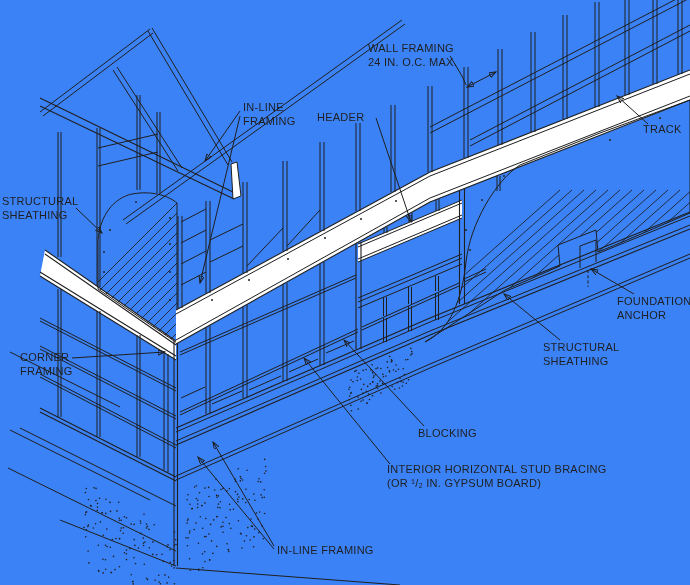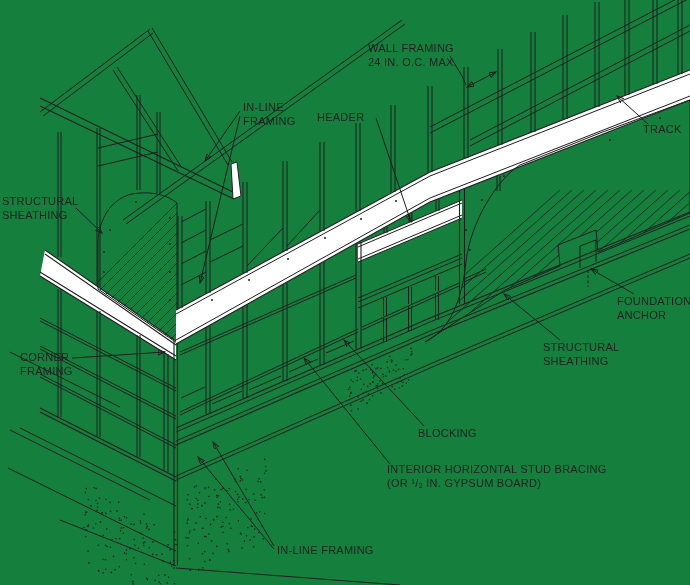--- a/index.html
+++ b/index.html
@@ -1,16 +1,16 @@
 <!DOCTYPE html>
 <html><head>
 <meta charset="utf-8">
 <style>
   html,body{margin:0;padding:0;background:#fff;}
-  .diagram{width:690px;height:585px;background:#15803d;position:relative;overflow:hidden;}
+  .diagram{width:690px;height:585px;background:#3b82f6;position:relative;overflow:hidden;}
   svg{display:block;}
   svg line, svg path, svg polyline{stroke:#1f1f1f;fill:none;stroke-width:1;}
   svg .wfill{fill:#ffffff;stroke:none;}
   svg .edge{stroke-width:1.1;}
   svg .hatch line{stroke-width:0.85;}
   svg .dotg circle{fill:#1f1f1f;stroke:none;}
   svg .fdot{fill:#1f1f1f;stroke:none;}
   svg .leader{stroke-width:1;}
   svg text{font-family:"Liberation Sans","DejaVu Sans",sans-serif;font-size:11px;fill:#1f1f1f;letter-spacing:0.25px;}
   svg .dash{stroke-dasharray:3,2.2;}

